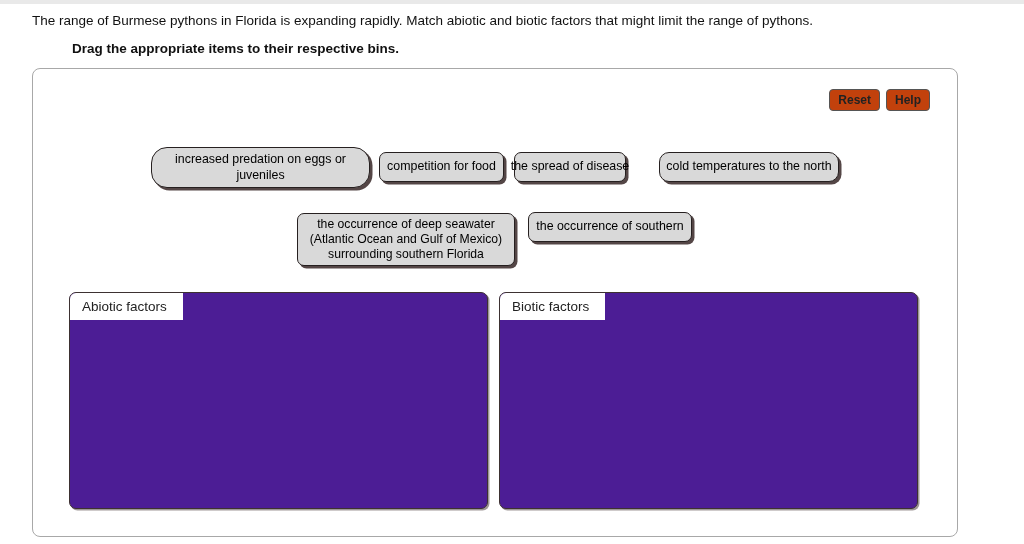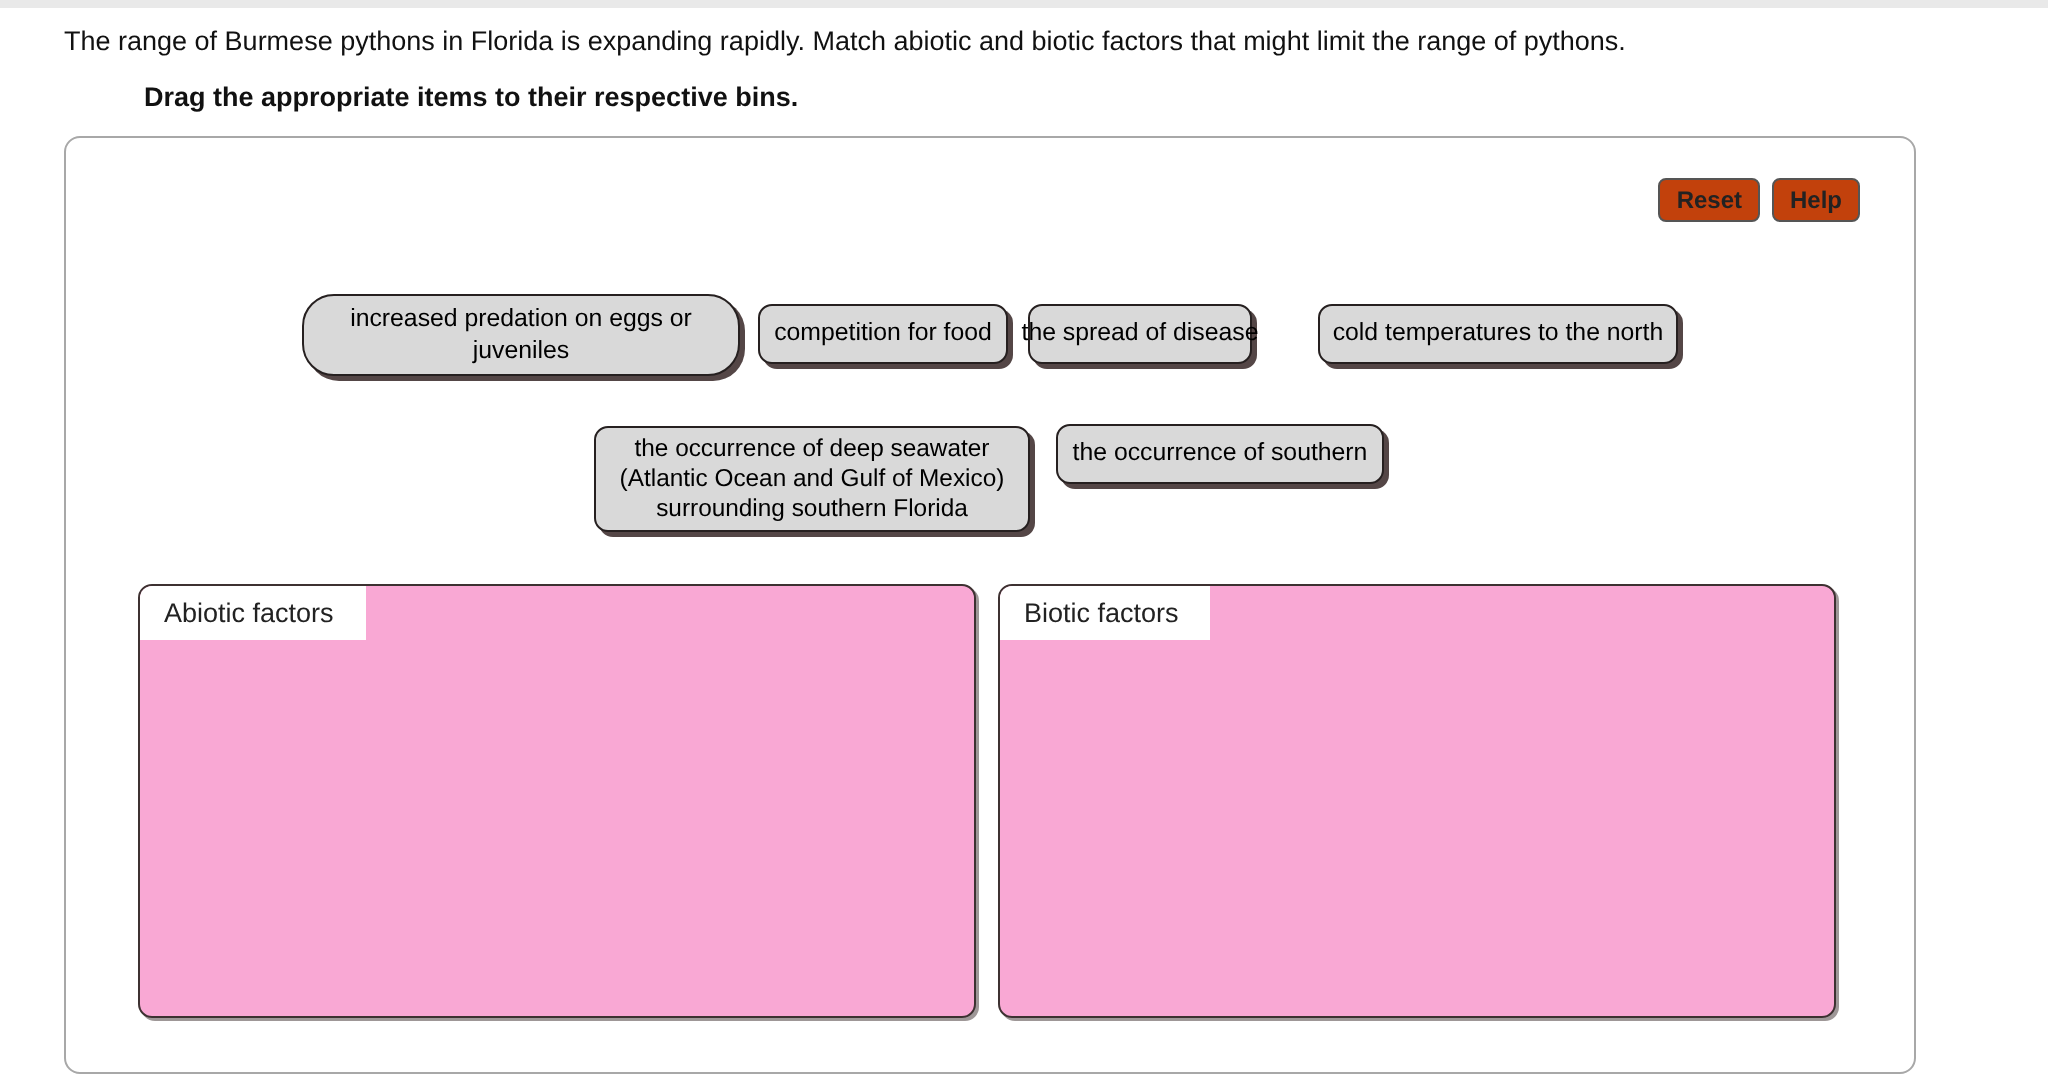--- a/index.html
+++ b/index.html
@@ -34,26 +34,26 @@
   .drag-item{
     position:absolute;background:#d9d9d9;border:1px solid #262020;border-radius:7px;
     box-shadow:2.5px 2.5px 0 rgba(54,38,38,0.85);
     font-size:12.4px;color:#000;text-align:center;box-sizing:border-box;
     display:flex;align-items:center;justify-content:center;cursor:move;
     line-height:1.25;
   }
   .item-a{left:118px;top:78px;width:219px;height:41px;padding:2px 10px;border-radius:16px;}
   .item-b{left:346px;top:83px;width:125px;height:30px;padding:2px 6px;white-space:nowrap;}
   .item-c{left:481px;top:83px;width:112px;height:30px;padding:2px 6px;white-space:nowrap;}
-  .item-d{left:626px;top:83px;width:180px;height:30px;padding:2px 6px;white-space:nowrap;}
+  .item-d{left:626px;top:83px;width:180px;height:30px;padding:2px 6px;white-space:nowrap;border-radius:10px;}
   .item-e{left:264px;top:132px;width:218px;height:53px;padding:2px 3px;font-size:12.2px;margin-top:12px;}
   .item-f{left:495px;top:143px;width:164px;height:30px;padding:2px 6px;white-space:nowrap;}
   .bin{
     position:absolute;top:223px;width:419px;height:217px;
-    background:#f9a8d4;border:1.5px solid #3d3131;border-radius:7px;
+    background:#4c1d95;border:1.5px solid #3d3131;border-radius:7px;
     box-shadow:1.5px 1.5px 0 rgba(40,25,25,0.45);box-sizing:border-box;overflow:hidden;text-align:right;
   }
   .bin-abiotic{left:36px;}
   .bin-biotic{left:466px;}
   .bin-label{
     position:absolute;left:0;top:0;background:#ffffff;
     padding:6px 16px 6px 12px;font-size:13.5px;color:#222;white-space:nowrap;
   }
 </style>
 </head>

